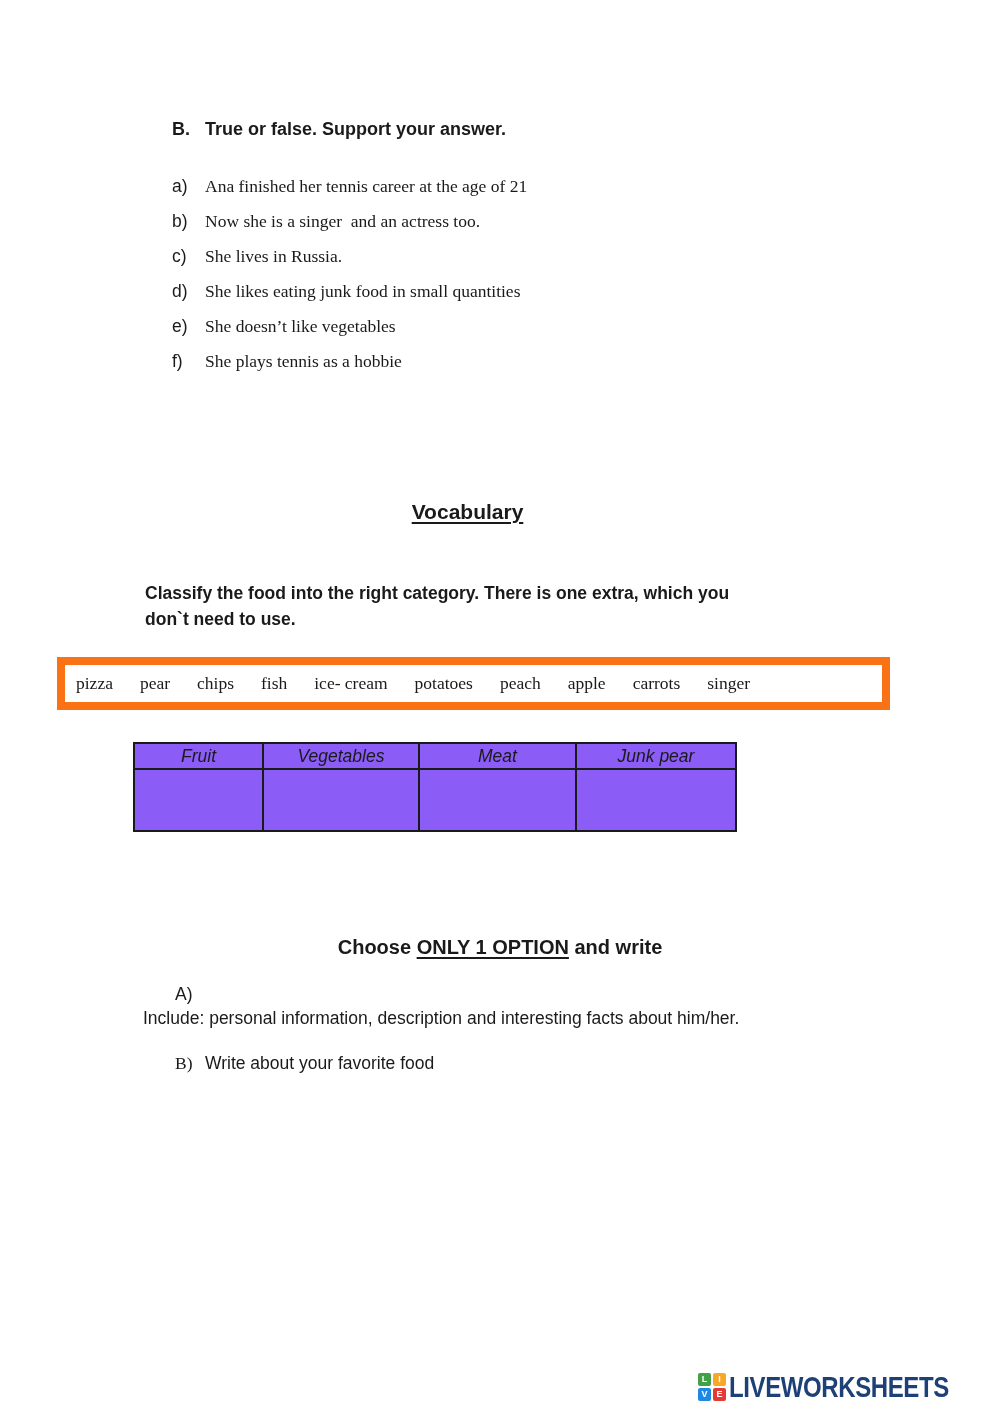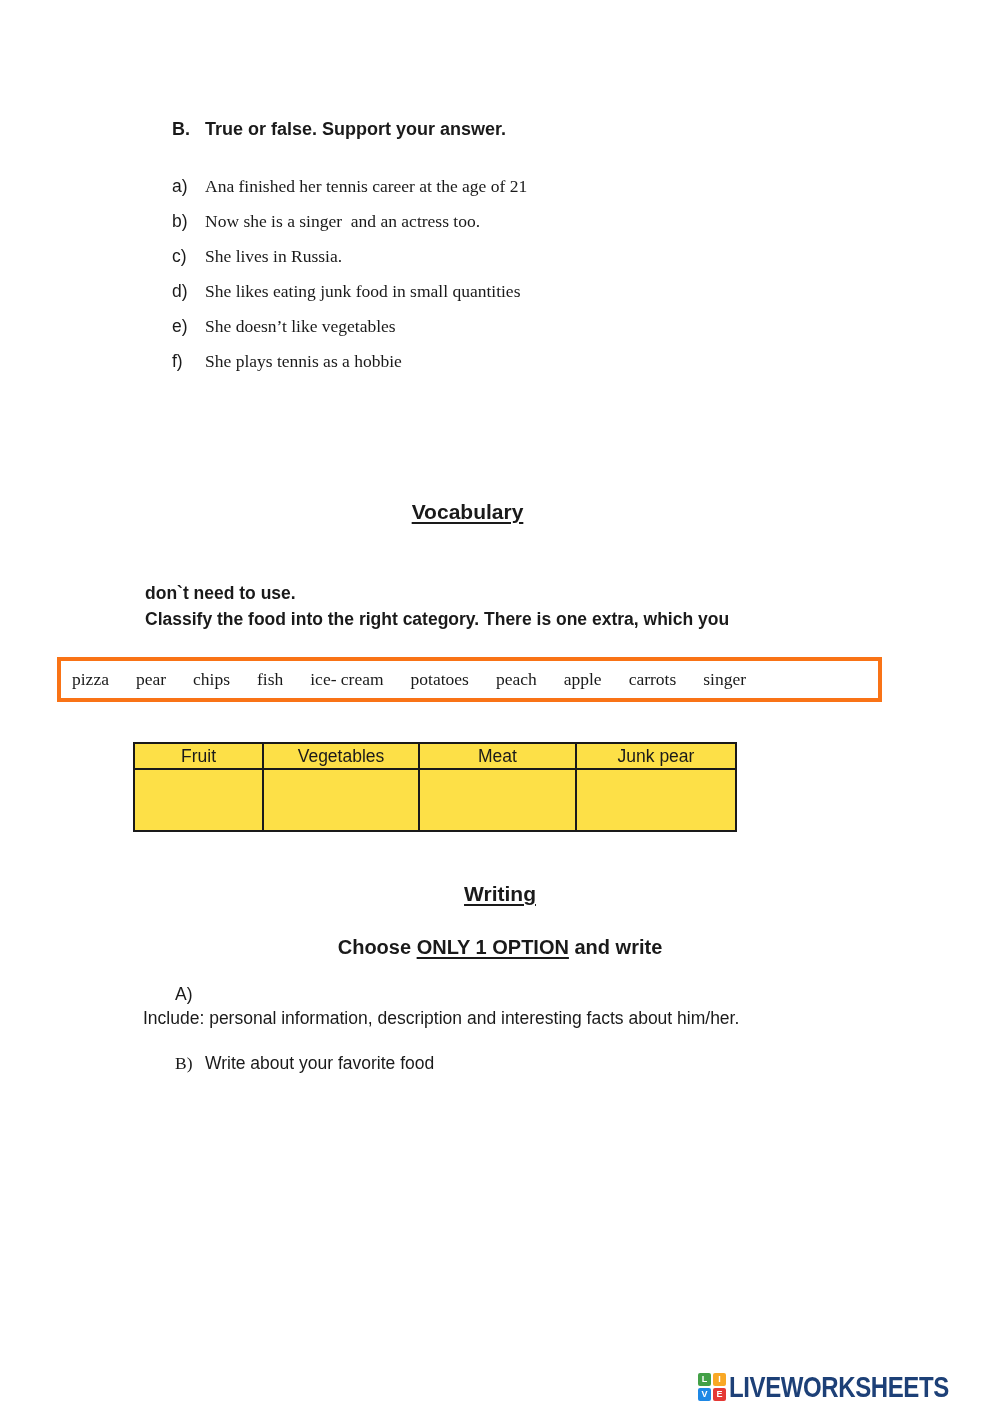--- a/index.html
+++ b/index.html
@@ -46,33 +46,34 @@
     text-decoration-thickness: 2px;
     text-underline-offset: 3px;
   }
   .vocab-instruction {
     position: absolute; left: 145px; top: 580px; width: 720px;
     font-size: 17.5px; font-weight: bold; line-height: 26px;
   }
   .word-bank {
     position: absolute; left: 57px; top: 657px;
     width: 806px; height: 37px;
-    border: 4px solid #f97316;
+    border: 8px solid #f97316;
     display: flex; align-items: center;
     padding-left: 11px; gap: 27px;
     font-family: "Liberation Serif", serif;
     font-size: 17.5px;
     background: #ffffff;
   }
   
   .class-table {
     position: absolute; left: 133px; top: 742px;
     border-collapse: collapse; table-layout: fixed;
     width: 602px;
-    background: #fde047;
+    background: #8b5cf6;
+    font-style: italic;
   }
   .class-table td, .class-table th {
     border: 2px solid #1a1a1a;
     font-size: 17.5px; font-weight: normal;
     text-align: center; vertical-align: middle;
     padding: 0;
   }
   .class-table thead th { height: 24px; }
   .class-table tbody td { height: 60px; }
   
@@ -160,22 +161,22 @@
       <span class="iletter">f)</span>
       <span class="itext">She plays tennis as a hobbie</span>
     </div>
   </div>
 
   <div class="vocab-title">
     <span>Vocabulary</span>
   </div>
 
   <div class="vocab-instruction">
+    <div>Classify the food into the right category. There is one extra, which you</div>
     <div>don`t need to use.</div>
-    <div>Classify the food into the right category. There is one extra, which you</div>
   </div>
 
   <div class="word-bank">
     <span>pizza</span>
     <span>pear</span>
     <span>chips</span>
     <span>fish</span>
     <span>ice- cream</span>
     <span>potatoes</span>
     <span>peach</span>
@@ -202,23 +203,20 @@
     <tbody>
       <tr>
         <td></td>
         <td></td>
         <td></td>
         <td></td>
       </tr>
     </tbody>
   </table>
 
-  <div class="writing-title">
-    <span>Writing</span>
-  </div>
 
   <div class="writing-choose">
     <span>Choose </span><span class="u">ONLY 1 OPTION</span><span> and write</span>
   </div>
 
   <div class="writing-option option-a">
     <span class="oletter">A)</span>
   </div>
 
   <div class="include-note">Include: personal information, description and interesting facts about him/her.</div>

